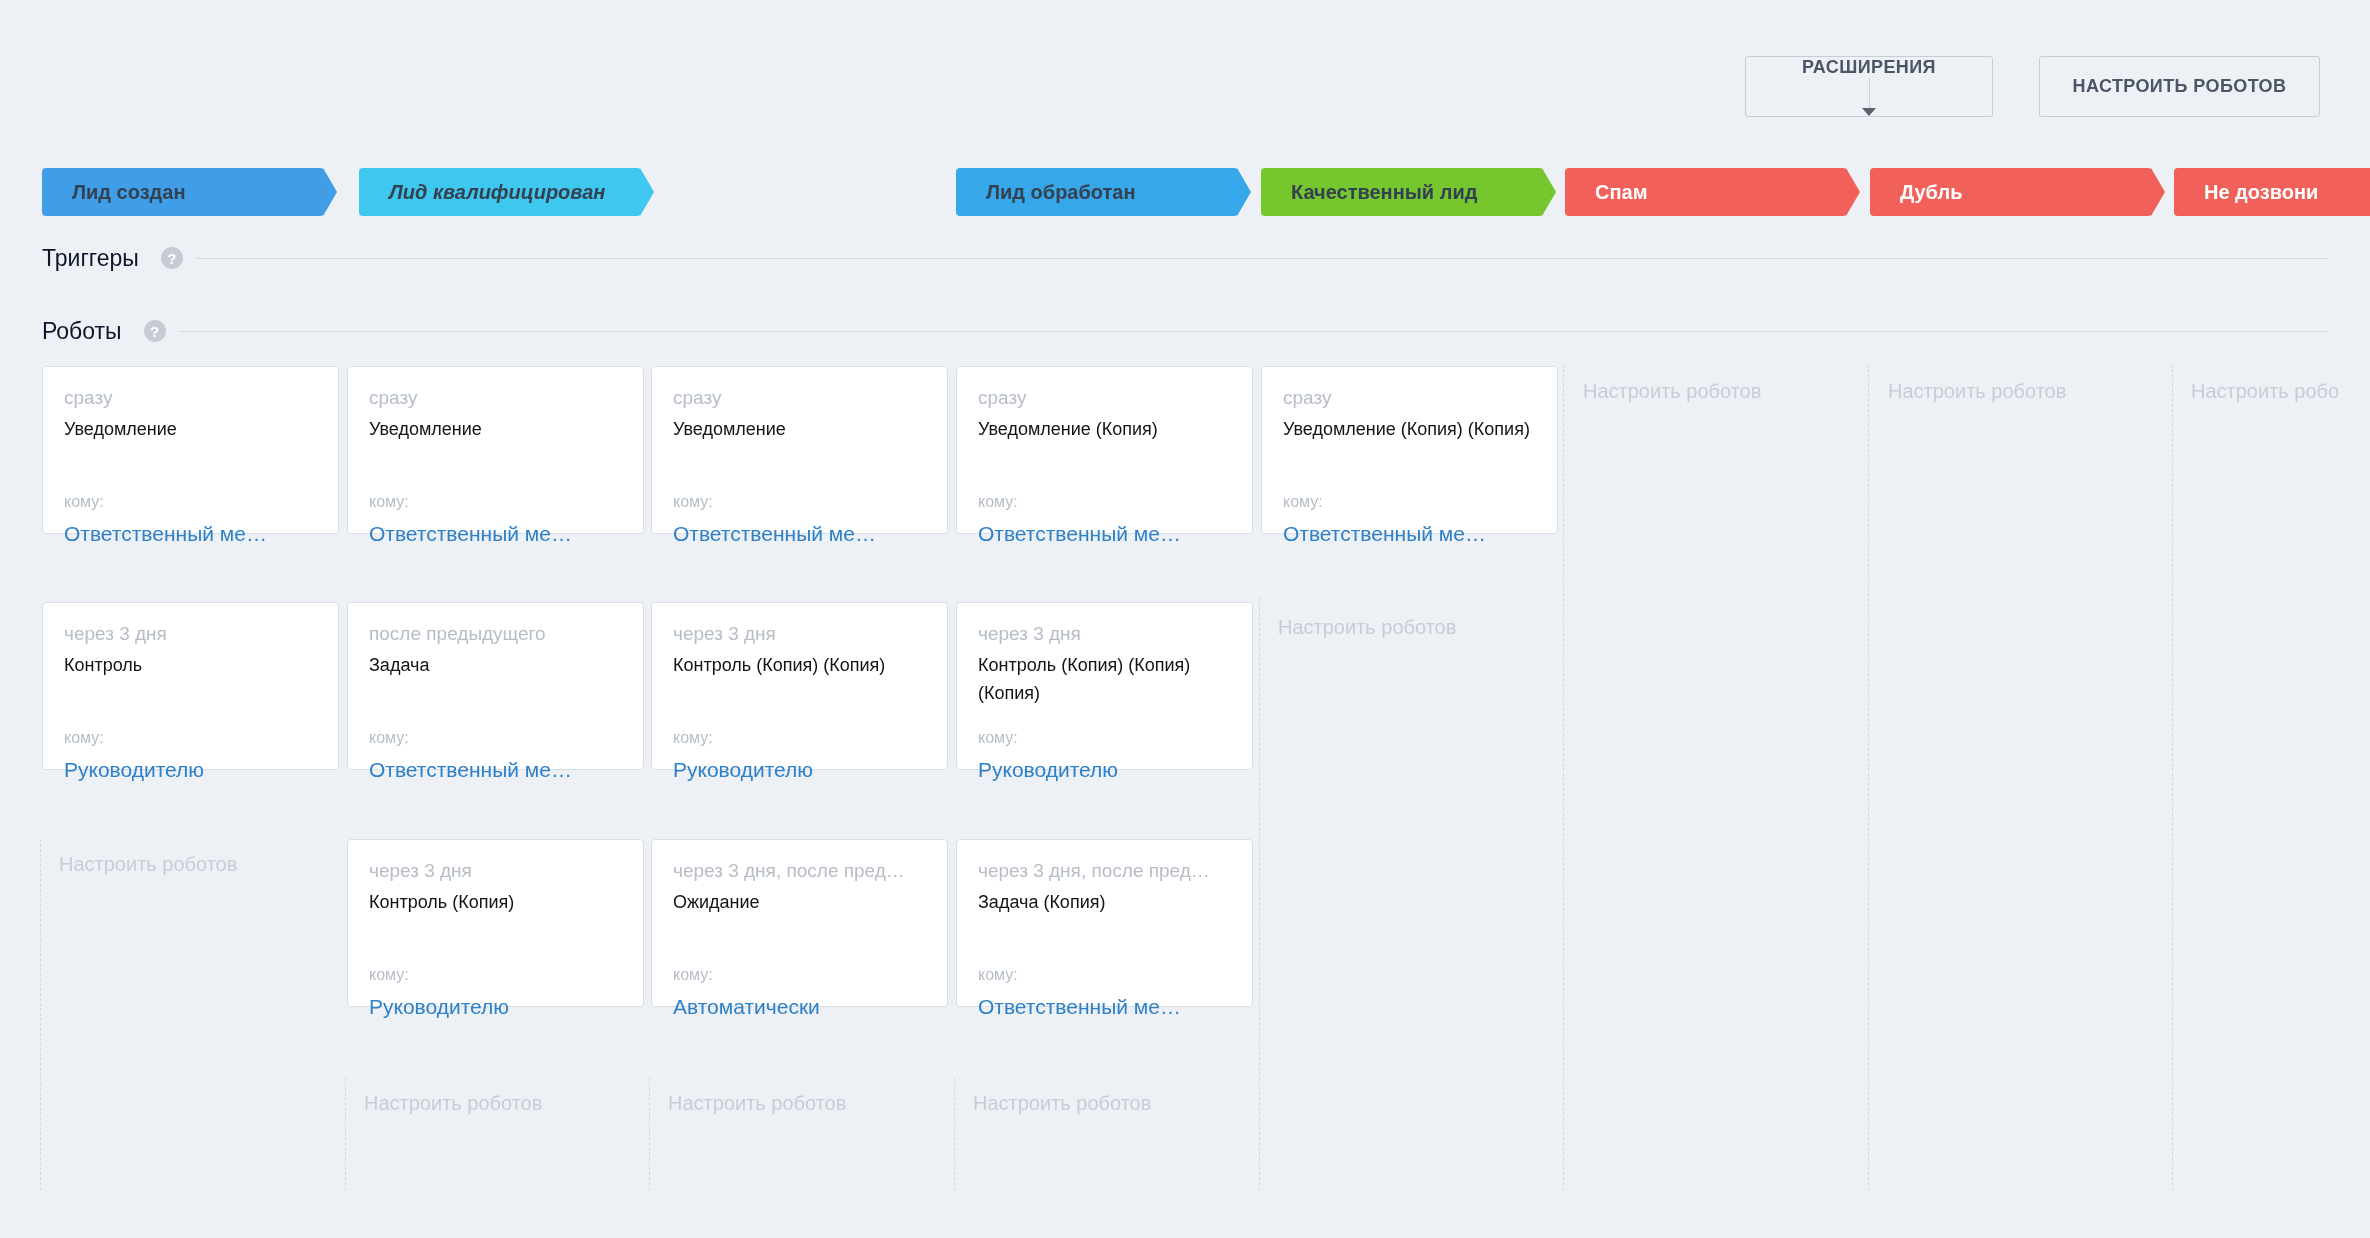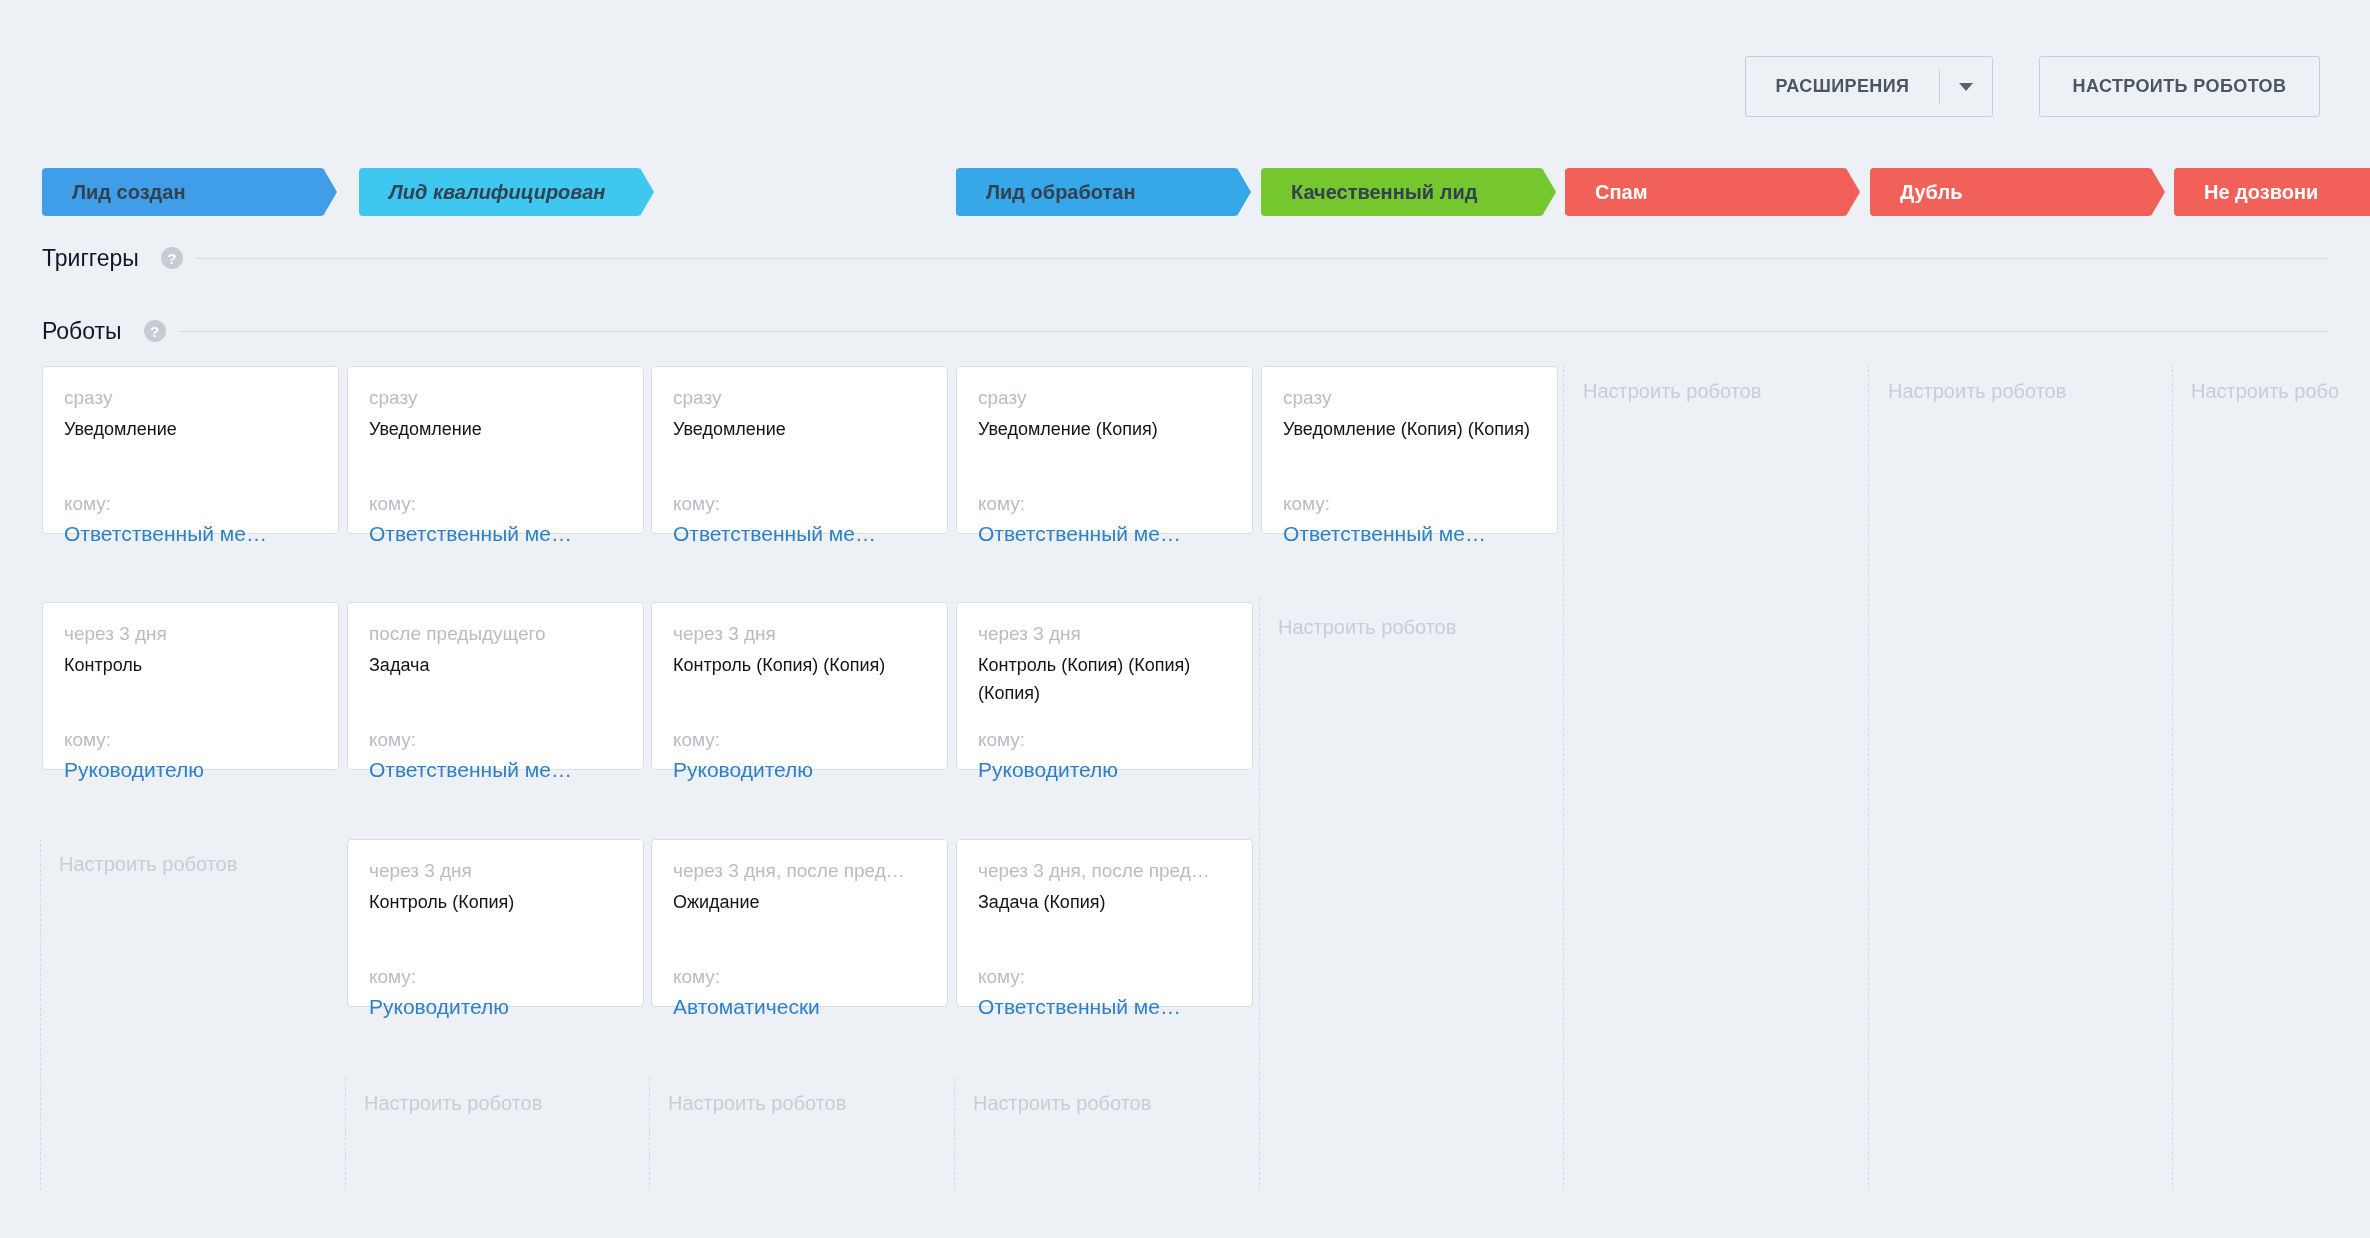--- a/index.html
+++ b/index.html
@@ -13,21 +13,21 @@
 
   
   .btn {
     position: absolute; top: 56px; height: 61px;
     border: 1px solid #c8cdd4; border-radius: 3px;
     background: transparent; color: #4a5664;
     font-weight: bold; font-size: 18px; letter-spacing: 0.4px;
     display: flex; align-items: center; justify-content: center;
     box-sizing: border-box; cursor: pointer;
   }
-  .btn-ext { left: 1745px; width: 248px; padding: 0; }
+  .btn-ext { left: 1745px; width: 248px; padding: 0; flex-direction: column; }
   .btn-ext .lbl { flex: 1; text-align: center; }
   .btn-ext .seg-divider { width: 1px; height: 36px; background: #ccd1d7; }
   .btn-ext .caret-seg { width: 52px; display: flex; align-items: center; justify-content: center; }
   .caret { width: 0; height: 0; border-left: 7px solid transparent; border-right: 7px solid transparent; border-top: 8px solid #59636e; }
   .btn-setup { left: 2039px; width: 281px; }
 
   
   .stage {
     position: absolute; top: 168px; height: 48px; width: 282px;
     border-radius: 4px; box-sizing: border-box; cursor: pointer;
@@ -63,21 +63,21 @@
   .card {
     position: absolute; width: 297px; height: 168px;
     background: #ffffff; border: 1px solid #d9dee4; border-radius: 4px;
     box-sizing: border-box; cursor: pointer;
   }
   .c1 { left: 42px; }   .c2 { left: 347px; }  .c3 { left: 651px; }
   .c4 { left: 956px; }  .c5 { left: 1261px; }
   .r1 { top: 366px; }   .r2 { top: 602px; }   .r3 { top: 839px; }
   .card .timing { position: absolute; left: 21px; top: 20px; right: 16px; font-size: 19px; color: #b6bdc6; white-space: nowrap; overflow: hidden; }
   .card .title  { position: absolute; left: 21px; top: 48px; right: 20px; font-size: 18px; line-height: 28px; color: #141414; }
-  .card .to     { position: absolute; left: 21px; top: 126px; font-size: 19px; color: #b6bdc6; }
+  .card .to     { position: absolute; left: 21px; top: 126px; font-size: 16px; color: #b6bdc6; }
   .card .assignee { position: absolute; left: 21px; top: 155px; right: 16px; font-size: 21px; color: #2e80c8; white-space: nowrap; overflow: hidden; cursor: pointer; }
 
   
   .ph { position: absolute; font-size: 20px; color: #c7cdd6; white-space: nowrap; cursor: pointer; }
   .p0 { left: 1583px; top: 380px; }
   .p1 { left: 1888px; top: 380px; }
   .p2 { left: 2191px; top: 380px; }
   .p3 { left: 1278px; top: 616px; }
   .p4 { left: 59px;   top: 853px; }
   .p5 { left: 364px;  top: 1092px; }

